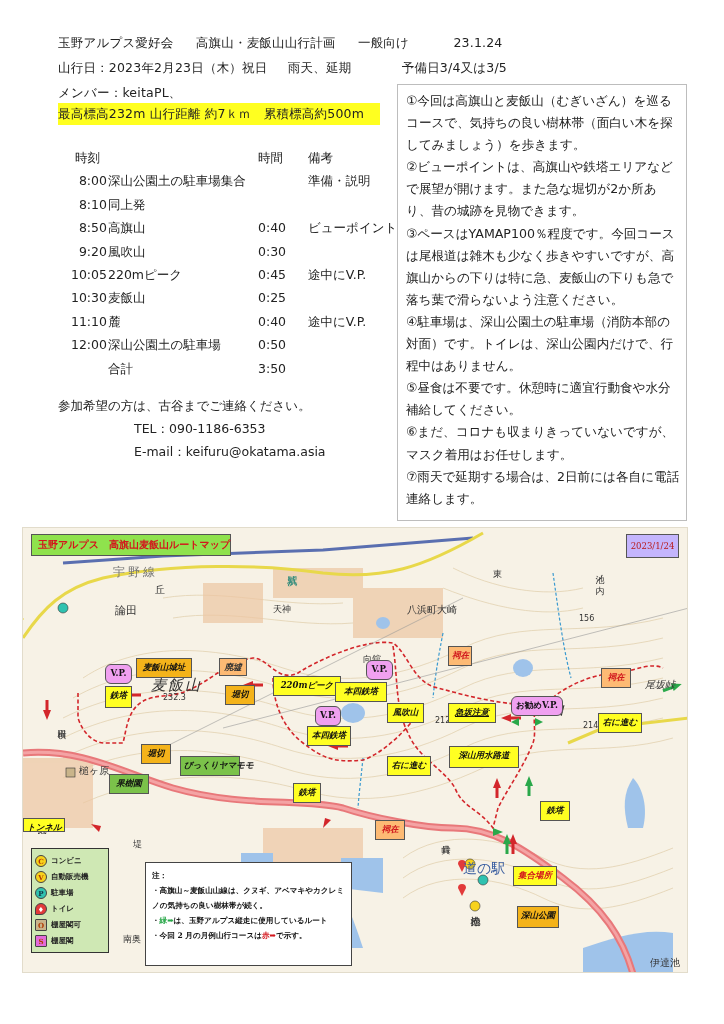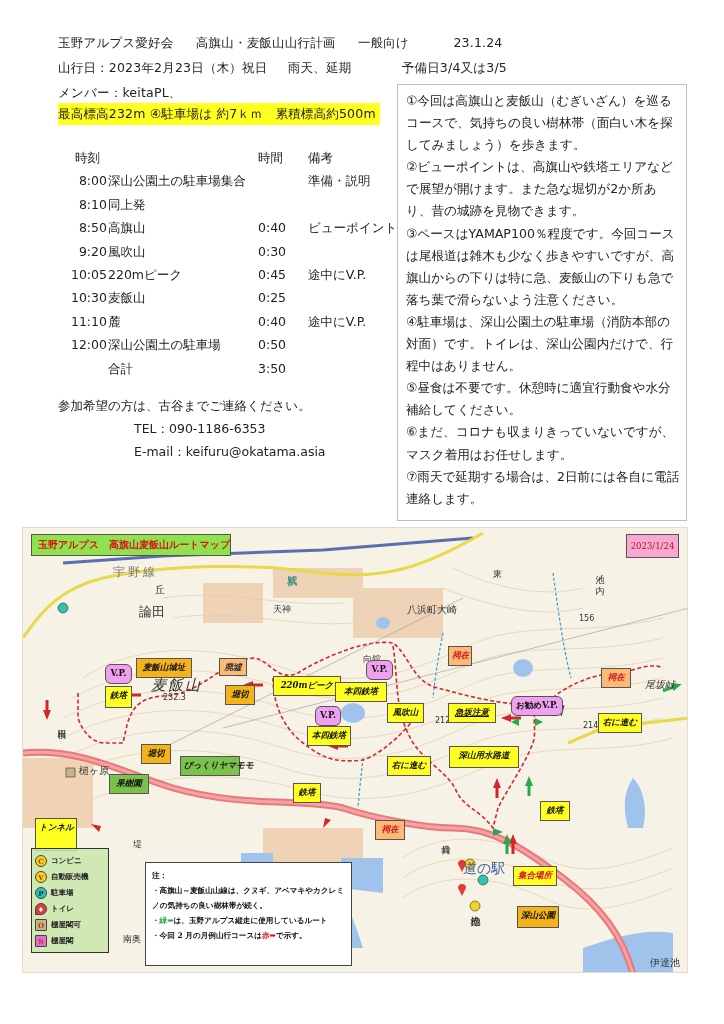--- a/index.html
+++ b/index.html
@@ -33,21 +33,21 @@
   .map { position: absolute; left: 22px; top: 527px; width: 666px; height: 446px; overflow: hidden; background: #f6f1e6; border: 1px solid #e2dccb; }
   .map svg.base { position: absolute; left: 0; top: 0; }
   .callout { position: absolute; font-family: "DejaVu Serif", "Liberation Serif", serif; font-style: italic; font-weight: bold; font-size: 8.5px; text-align: center; border: 1px solid #555; white-space: nowrap; line-height: 1.1; padding: 4px 3px; }
   .c-yellow { background: #ffff22; color: #111; }
   .c-orange { background: #f4b31a; color: #111; }
   .c-pink { background: #f0a0f0; color: #111; font-style: normal; font-family: "DejaVu Serif", serif; border-radius: 6px; }
   .c-green { background: #7bc24a; color: #111; }
   .c-lightgreen { background: #fdba74; color: #d0161c; }
   .map-label { position: absolute; font-family: "DejaVu Sans", sans-serif; color: #333; white-space: nowrap; }
   .map-title { position: absolute; left: 8px; top: 6px; width: 200px; height: 22px; background: #8fe24d; border: 1px solid #555; color: #d3161c; font-family: "DejaVu Serif", serif; font-weight: bold; font-size: 10px; line-height: 20px; padding-left: 6px; white-space: nowrap; }
-  .map-date { position: absolute; left: 603px; top: 6px; width: 53px; height: 24px; background: #f9a8d4; border: 1px solid #555; color: #b81818; font-family: "DejaVu Serif", serif; font-size: 8.5px; line-height: 22px; text-align: center; }
+  .map-date { position: absolute; left: 603px; top: 6px; width: 53px; height: 24px; background: #c4b5fd; border: 1px solid #555; color: #b81818; font-family: "DejaVu Serif", serif; font-size: 8.5px; line-height: 22px; text-align: center; }
 
   .legend { position: absolute; left: 8px; top: 320px; width: 78px; height: 105px; background: rgba(200,230,170,0.85); border: 1px solid #333; padding: 4px 3px; font-family: "DejaVu Serif", serif; font-weight: bold; font-size: 7.5px; }
   .legend-item { display: flex; align-items: center; height: 16px; white-space: nowrap; }
   .lg-sym { width: 12px; height: 12px; border-radius: 50%; display: inline-flex; align-items: center; justify-content: center; font-size: 7px; margin-right: 4px; border: 1px solid #444; font-weight: bold; }
 
   .note-panel { position: absolute; left: 122px; top: 334px; width: 207px; height: 104px; background: #fff; border: 1px solid #444; padding: 5px 6px; font-family: "DejaVu Serif", serif; font-weight: bold; font-size: 7.6px; line-height: 15px; color: #111; }
   .note-panel .green { color: #2aa84a; }
   .note-panel .red { color: #d3161c; }
 </style>
 </head>
@@ -63,21 +63,21 @@
   <span>23.1.24</span>
 </div>
 <div class="header-line hl2">
   <span>山行日：2023年2月23日（木）祝日</span>
   <span class="hl-gap" style="width:12px"></span>
   <span>雨天、延期</span>
   <span class="hl-gap" style="width:42px"></span>
   <span>予備日3/4又は3/5</span>
 </div>
 <div class="header-line hl3">メンバー：keitaPL、</div>
-<div class="header-line hl4">最高標高232m ④駐車場は 約7ｋｍ　累積標高約500m</div>
+<div class="header-line hl4">最高標高232m 山行距離 約7ｋｍ　累積標高約500m</div>
 
 <div class="schedule">
   <div class="sched-row sched-head">
     <span class="c-time">時刻</span>
     <span class="c-dur">時間</span>
     <span class="c-note">備考</span>
   </div>
   <div class="sched-row">
     <span class="c-time" style="left:-10px">8:00</span>
     <span class="c-place">深山公園土の駐車場集合</span>
@@ -251,21 +251,21 @@
   <span class="map-label" style="left:512px;top:193px;font-size:8px;padding-left:48px;">214</span>
   <span class="map-label" style="left:412px;top:188px;font-size:8px;">212.3</span>
   <span class="map-label" style="left:288px;top:205px;font-size:8px;">180</span>
   <span class="map-label" style="left:556px;top:86px;font-size:8px;">156</span>
   <span class="map-label" style="left:622px;top:150px;font-size:10px;font-style:italic;">尾坂峠</span>
   <span class="map-label" style="left:445px;top:380px;font-size:10px;writing-mode:vertical-rl;">赤松池</span>
   <span class="map-label" style="left:615px;top:428px;font-size:10px;margin-left:12px;">伊達池</span>
   <span class="map-label" style="left:440px;top:332px;font-size:14px;color:#3a5ea0;">道の駅</span>
   <span class="map-label" style="left:56px;top:236px;font-size:10px;">槌ヶ原</span>
   <span class="map-label" style="left:132px;top:55px;font-size:10px;">丘</span>
-  <span class="map-label" style="left:92px;top:75px;font-size:13px;margin-left:24px;">論田</span>
+  <span class="map-label" style="left:92px;top:75px;font-size:11px;">論田</span>
   <span class="map-label" style="left:250px;top:75px;font-size:9px;">天神</span>
   <span class="map-label" style="left:340px;top:125px;font-size:9px;">向舘</span>
   <span class="map-label" style="left:470px;top:40px;font-size:9px;">東</span>
   <span class="map-label" style="left:570px;top:40px;font-size:9px;writing-mode:vertical-rl;">池ノ内</span>
   <span class="map-label" style="left:32px;top:195px;font-size:9px;writing-mode:vertical-rl;">横田</span>
   <span class="map-label" style="left:12px;top:290px;font-size:9px;writing-mode:vertical-rl;">大池</span>
   <span class="map-label" style="left:110px;top:310px;font-size:9px;">堤</span>
   <span class="map-label" style="left:100px;top:405px;font-size:9px;">南奥</span>
   <span class="map-label" style="left:416px;top:310px;font-size:9px;writing-mode:vertical-rl;">貴峠</span>
 
@@ -288,21 +288,21 @@
   <div class="callout c-yellow" style="left:364px;top:175px;width:37px;height:20px;">風吹山</div>
   <div class="callout c-yellow" style="left:425px;top:175px;width:48px;height:20px;text-decoration:underline;">急坂注意</div>
   <div class="callout c-pink" style="left:488px;top:168px;width:52px;height:20px;">お勧めV.P.</div>
   <div class="callout c-lightgreen" style="left:425px;top:118px;width:24px;height:20px;">祠在</div>
   <div class="callout c-lightgreen" style="left:578px;top:140px;width:30px;height:20px;">祠在</div>
   <div class="callout c-yellow" style="left:575px;top:185px;width:44px;height:20px;">右に進む</div>
   <div class="callout c-yellow" style="left:364px;top:228px;width:44px;height:20px;">右に進む</div>
   <div class="callout c-yellow" style="left:426px;top:218px;width:70px;height:22px;">深山用水路道</div>
   <div class="callout c-yellow" style="left:270px;top:255px;width:28px;height:20px;">鉄塔</div>
   <div class="callout c-yellow" style="left:517px;top:273px;width:30px;height:20px;">鉄塔</div>
-  <div class="callout c-yellow" style="left:12px;top:290px;width:42px;height:33px;">トンネル</div>
+  <div class="callout c-yellow" style="left:0px;top:290px;width:42px;height:14px;">トンネル</div>
   <div class="callout c-lightgreen" style="left:352px;top:292px;width:30px;height:20px;">祠在</div>
   <div class="callout c-yellow" style="left:490px;top:338px;width:44px;height:20px;color:#d3161c;">集合場所</div>
   <div class="callout c-orange" style="left:494px;top:378px;width:42px;height:22px;">深山公園</div>
 
   <div class="legend">
     <div class="legend-item">
       <span class="lg-sym" style="background:#f7d21c;color:#b23a00;">C</span>
       <span>コンビニ</span>
     </div>
     <div class="legend-item">

